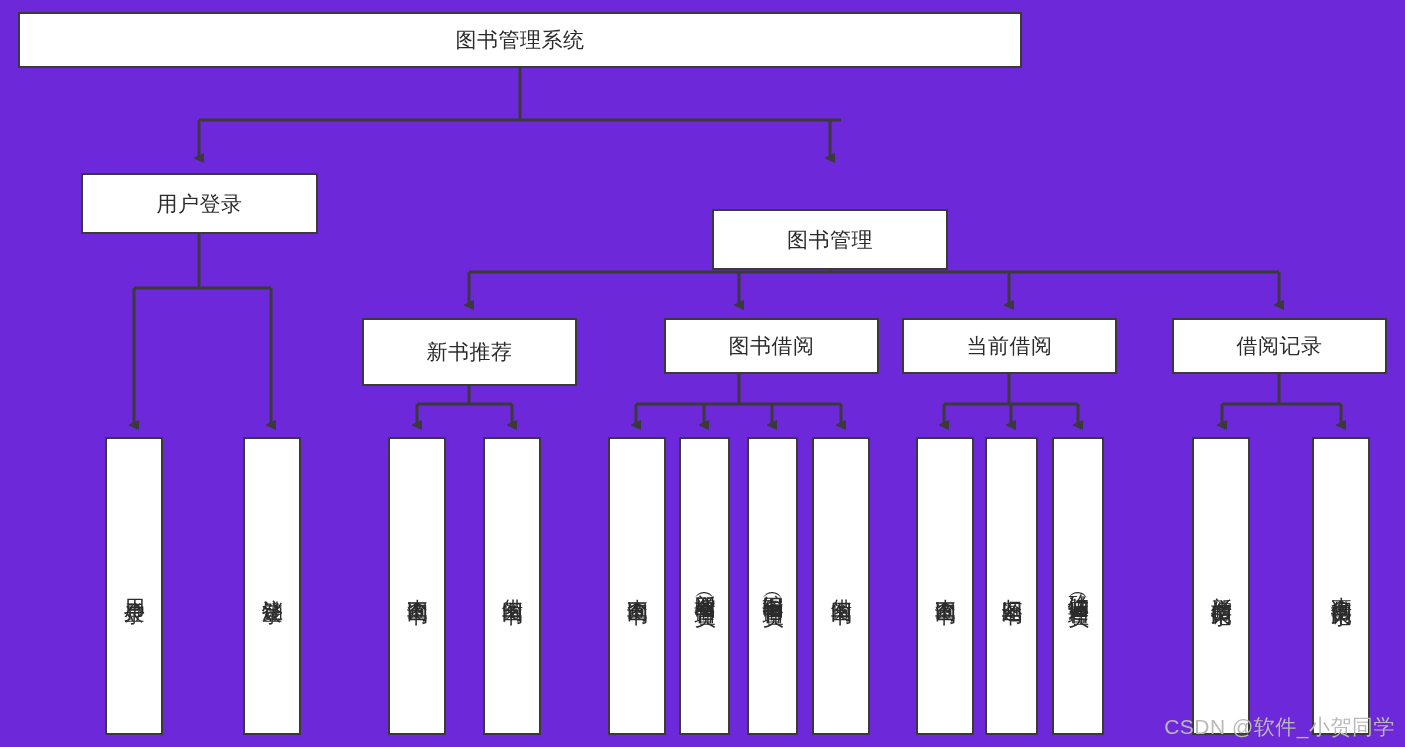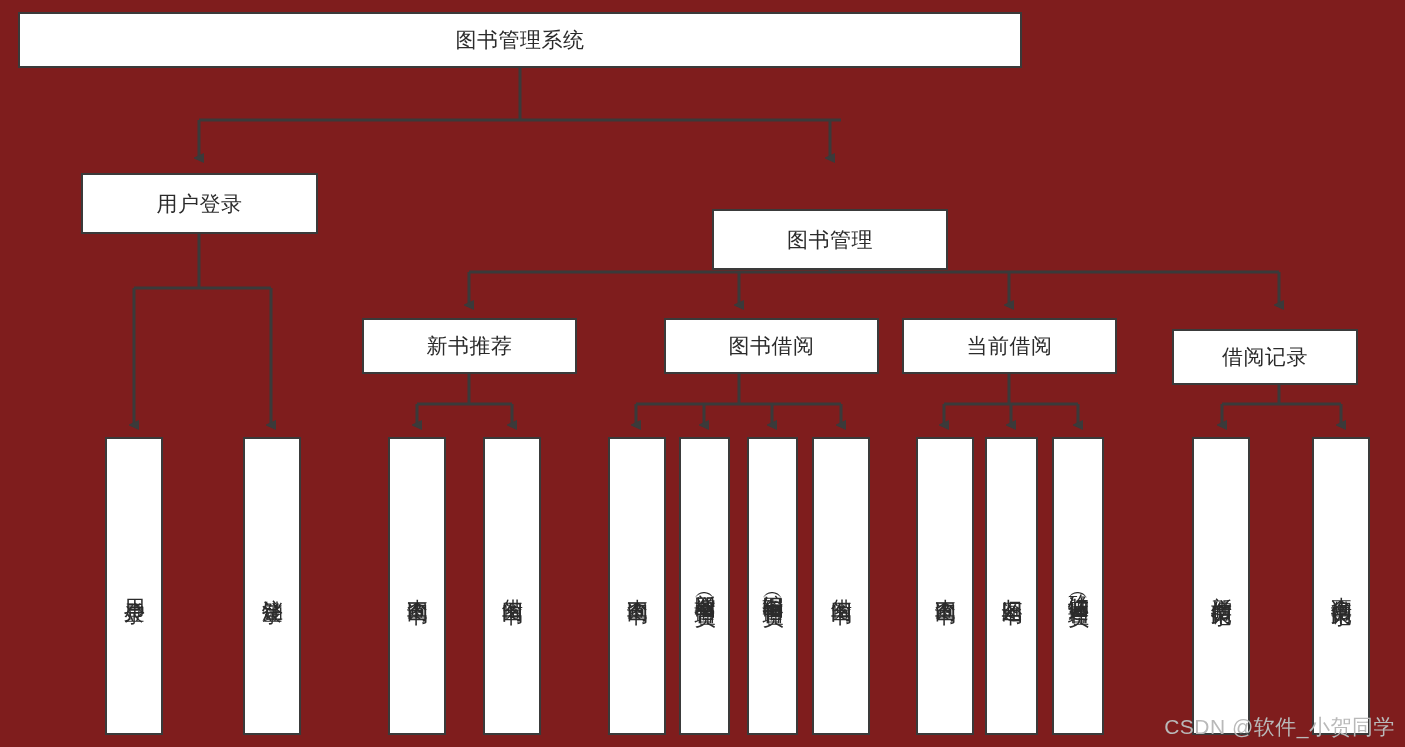--- a/index.html
+++ b/index.html
@@ -7,21 +7,21 @@
     padding: 0;
     background: #ffffff;
   }
   body {
     font-family: "Liberation Sans", "DejaVu Sans", sans-serif;
   }
   #canvas {
     position: relative;
     width: 1405px;
     height: 747px;
-    background: #7f1d1d;
+    background: #6d28d9;
     overflow: hidden;
     text-decoration: underline;
   }
   .node {
     position: absolute;
     box-sizing: border-box;
     border: 2px solid #3a3a3a;
     background: #ffffff;
     display: flex;
     align-items: center;
@@ -123,30 +123,30 @@
     <span>图书管理系统</span>
   </div>
 
   <div class="node horiz" style="left:81px; top:173px; width:237px; height:61px;">
     <span>用户登录</span>
   </div>
   <div class="node horiz" style="left:712px; top:173px; width:236px; height:61px;margin-top:36px;">
     <span>图书管理</span>
   </div>
 
-  <div class="node horiz" style="left:362px; top:318px; width:215px; height:56px;">
+  <div class="node horiz" style="left:362px; top:318px; width:215px; height:68px;">
     <span>新书推荐</span>
   </div>
   <div class="node horiz" style="left:664px; top:318px; width:215px; height:56px;">
     <span>图书借阅</span>
   </div>
   <div class="node horiz" style="left:902px; top:318px; width:215px; height:56px;">
     <span>当前借阅</span>
   </div>
-  <div class="node horiz" style="left:1172px; top:329px; width:186px; height:56px;">
+  <div class="node horiz" style="left:1172px; top:318px; width:215px; height:56px;">
     <span>借阅记录</span>
   </div>
 
   <div class="node vert" style="left:105px; top:437px; width:58px; height:298px;">
     <span class="vlabel">用户登录</span>
   </div>
   <div class="node vert" style="left:243px; top:437px; width:58px; height:298px;">
     <span class="vlabel">注销登录</span>
   </div>
 

